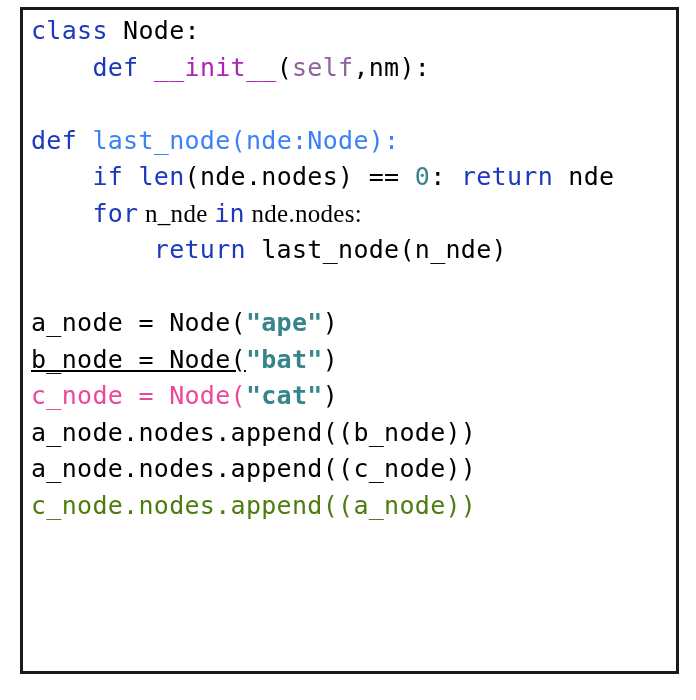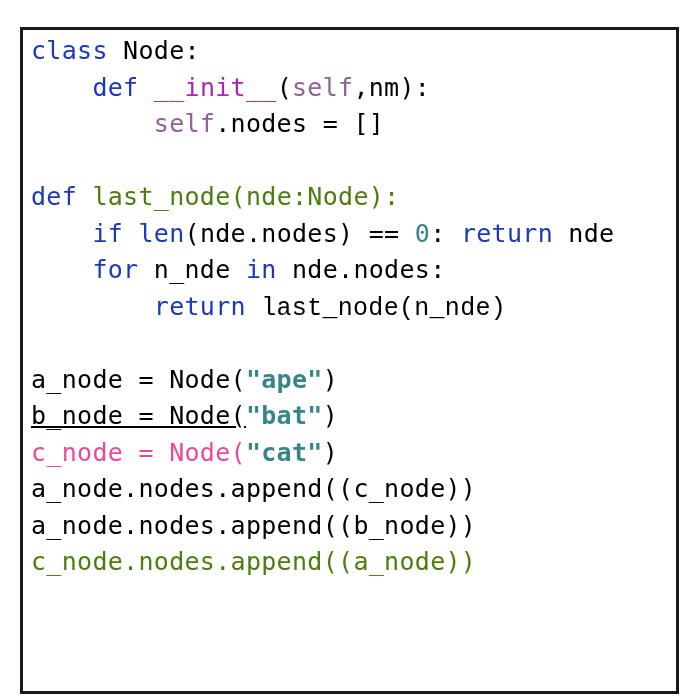--- a/index.html
+++ b/index.html
@@ -17,21 +17,20 @@
   .code-box {
     position: absolute;
     left: 20px;
     top: 7px;
     width: 645px;
     height: 658px;
     border: 3px solid #1a1a1a;
     background: #ffffff;
     padding: 3px 0 0 8px;
     overflow: hidden;
-    margin-top: 20px;
   }
   .code-area {
     width: 100%;
     height: 100%;
   }
   .code-line {
     white-space: pre;
     font-size: 25px;
     line-height: 36.5px;
     height: 36.5px;
@@ -42,28 +41,27 @@
     font-weight: bold;
   }
 </style>
 </head>
 <body>
 
 <div class="code-box" style="border-color: rgb(26, 26, 26); background: rgb(255, 255, 255);">
   <div class="code-area">
       <div class="code-line"><span class="keyword" style="color: rgb(27, 57, 186);">class</span><span class="plain" style="color: rgb(0, 0, 0);"> Node:</span></div>
       <div class="code-line"><span class="plain" style="color: rgb(0, 0, 0);">    </span><span class="keyword" style="color: rgb(27, 57, 186);">def</span><span class="plain" style="color: rgb(0, 0, 0);"> </span><span class="dunder" style="color: rgb(171, 37, 182);">__init__</span><span class="plain" style="color: rgb(0, 0, 0);">(</span><span class="self" style="color: rgb(144, 97, 155);">self</span><span class="plain" style="color: rgb(0, 0, 0);">,nm):</span></div>
-      <div class="code-line"><span class="plain" style="color: rgb(0, 0, 0);">        </span><span class="self" style="color: rgb(144, 97, 155);">self</span><span class="plain" style="color: rgb(0, 0, 0);">.nodes = []</span></div>
       <div class="code-line"></div>
-      <div class="code-line"><span class="keyword" style="color: rgb(27, 57, 186);">def</span><span class="plain" style="color: #4d7c0f;"> last_node(nde:Node):</span></div>
+      <div class="code-line"><span class="keyword" style="color: rgb(27, 57, 186);">def</span><span class="plain" style="color: #3b82f6;"> last_node(nde:Node):</span></div>
       <div class="code-line"><span class="plain" style="color: rgb(0, 0, 0);">    </span><span class="keyword" style="color: rgb(27, 57, 186);">if</span><span class="plain" style="color: rgb(0, 0, 0);"> </span><span class="keyword" style="color: rgb(27, 57, 186);">len</span><span class="plain" style="color: rgb(0, 0, 0);">(nde.nodes) == </span><span class="number" style="color: rgb(53, 133, 139);">0</span><span class="plain" style="color: rgb(0, 0, 0);">: </span><span class="keyword" style="color: rgb(27, 57, 186);">return</span><span class="plain" style="color: rgb(0, 0, 0);"> nde</span></div>
-      <div class="code-line"><span class="plain" style="color: rgb(0, 0, 0);">    </span><span class="keyword" style="color: rgb(27, 57, 186); text-align: center;">for</span><span class="plain" style="color: rgb(0, 0, 0);"> n_nde </span><span class="keyword" style="color: rgb(27, 57, 186);">in</span><span class="plain" style="color: rgb(0, 0, 0);"> nde.nodes:</span></div>
-      <div class="code-line"><span class="plain" style="color: rgb(0, 0, 0);">        </span><span class="keyword" style="color: rgb(27, 57, 186);">return</span><span class="plain" style="color: rgb(0, 0, 0); font-family: Liberation Mono, monospace;"> last_node(n_nde)</span></div>
+      <div class="code-line"><span class="plain" style="color: rgb(0, 0, 0);">    </span><span class="keyword" style="color: rgb(27, 57, 186); text-align: center;">for</span><span class="plain" style="color: rgb(0, 0, 0); font-family: Liberation Serif, serif;"> n_nde </span><span class="keyword" style="color: rgb(27, 57, 186);">in</span><span class="plain" style="color: rgb(0, 0, 0); font-family: Liberation Serif, serif;"> nde.nodes:</span></div>
+      <div class="code-line"><span class="plain" style="color: rgb(0, 0, 0);">        </span><span class="keyword" style="color: rgb(27, 57, 186);">return</span><span class="plain" style="color: rgb(0, 0, 0);"> last_node(n_nde)</span></div>
       <div class="code-line"></div>
       <div class="code-line"><span class="plain" style="color: rgb(0, 0, 0);">a_node = Node(</span><span class="string" style="color: rgb(53, 133, 139);">"ape"</span><span class="plain" style="color: rgb(0, 0, 0);">)</span></div>
       <div class="code-line"><span class="plain" style="color: rgb(0, 0, 0); text-decoration: underline;">b_node = Node(</span><span class="string" style="color: rgb(53, 133, 139);">"bat"</span><span class="plain" style="color: rgb(0, 0, 0);">)</span></div>
       <div class="code-line"><span class="plain" style="color: #ec4899;">c_node = Node(</span><span class="string" style="color: rgb(53, 133, 139);">"cat"</span><span class="plain" style="color: rgb(0, 0, 0);">)</span></div>
+      <div class="code-line"><span class="plain" style="color: rgb(0, 0, 0);">a_node.nodes.append((b_node))</span></div>
       <div class="code-line"><span class="plain" style="color: rgb(0, 0, 0);">a_node.nodes.append((c_node))</span></div>
-      <div class="code-line"><span class="plain" style="color: rgb(0, 0, 0);">a_node.nodes.append((b_node))</span></div>
       <div class="code-line"><span class="plain" style="color: #4d7c0f; text-align: right;">c_node.nodes.append((a_node))</span></div>
       <div class="code-line"></div>
     </div>
 </div>
 
 </body></html>

